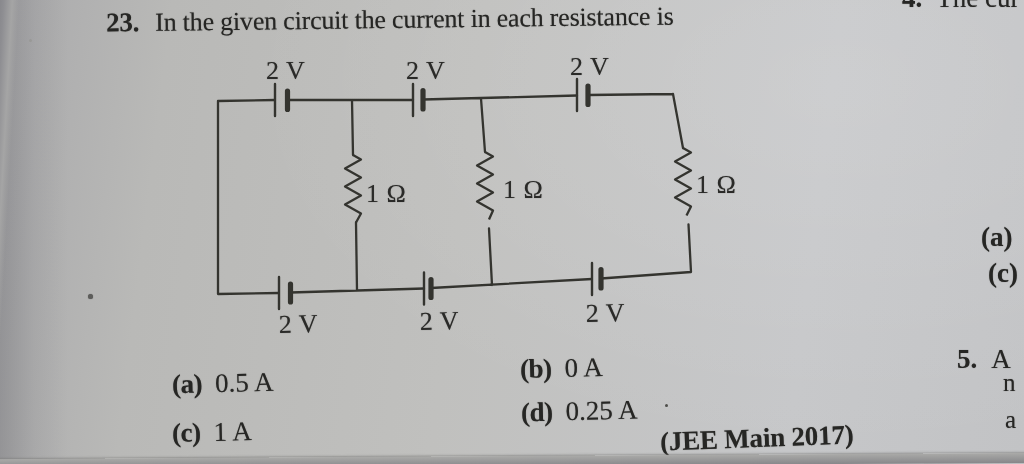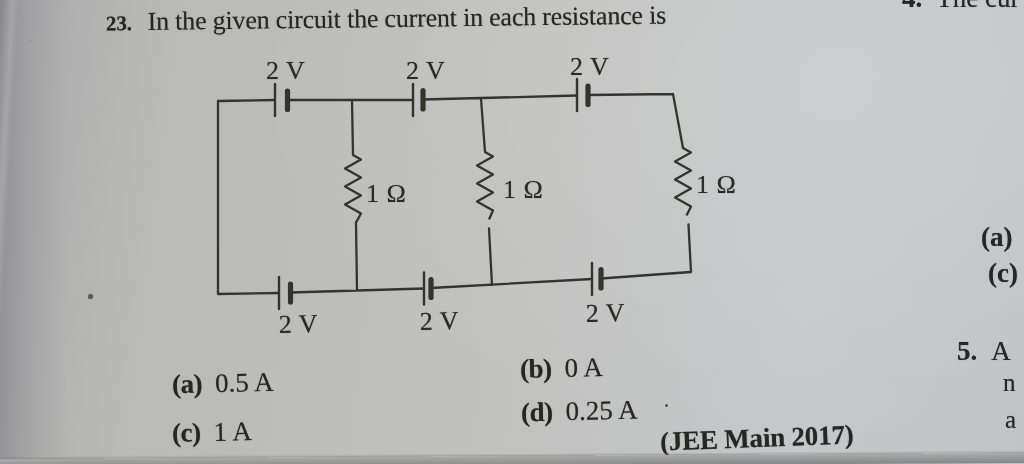--- a/index.html
+++ b/index.html
@@ -28,21 +28,21 @@
     background:linear-gradient(to bottom,#aaaaa8,#87878a);
     transform:rotate(-0.35deg);
     box-shadow:0 -1px 2px rgba(120,120,118,0.6);
   }
   .txt{ text-shadow:0 0 1px rgba(52,52,50,0.55); }
   .heading{
     position:absolute;left:106px;top:4px;white-space:nowrap;
     font-size:26px;letter-spacing:-0.2px;
     transform:rotate(-0.7deg);
   }
-  .qnum{font-weight:bold;font-size:21px;margin-right:16px;}
+  .qnum{font-weight:bold;font-size:27px;margin-right:16px;}
   .opt{
     position:absolute;white-space:nowrap;font-size:27px;
     transform:rotate(-1.4deg);
   }
   .opt .key{font-weight:bold;margin-right:13px;letter-spacing:-0.5px;}
   .source{
     position:absolute;left:660px;top:423px;white-space:nowrap;
     font-weight:bold;font-size:27px;letter-spacing:-0.2px;
     transform:rotate(-2.2deg);
   }
@@ -119,21 +119,21 @@
     <span class="key">(d)</span><span>0.25 A</span>
   </div>
 
   <div class="source txt">(JEE Main 2017)</div>
 
   <div class="frag txt" style="left:902px;top:-17px;">
     <span class="num">4.</span><span>The cur</span>
   </div>
   <div class="frag frag-bold txt" style="left:981px;top:222px;">(a)</div>
   <div class="frag frag-bold txt" style="left:988px;top:258px;">(c)</div>
-  <div class="frag txt" style="left:957px;top:336px;">
+  <div class="frag txt" style="left:957px;top:344px;">
     <span class="num">5.</span><span>A</span>
   </div>
   <div class="frag txt" style="left:1003px;top:369px;font-size:25px;">n</div>
   <div class="frag txt" style="left:1005px;top:406px;font-size:25px;">a</div>
 
   <div class="speck" style="left:88px;top:294px;width:5px;height:5px;background:#5d5d5b;box-shadow:0 0 1px #5d5d5b;"></div>
   <div class="speck" style="left:665px;top:404px;width:3px;height:3px;background:#4e4e4a;"></div>
   <div class="speck" style="left:29px;top:39px;width:3px;height:3px;background:#999997;"></div>
 
   <div class="bottom-strip"></div>

